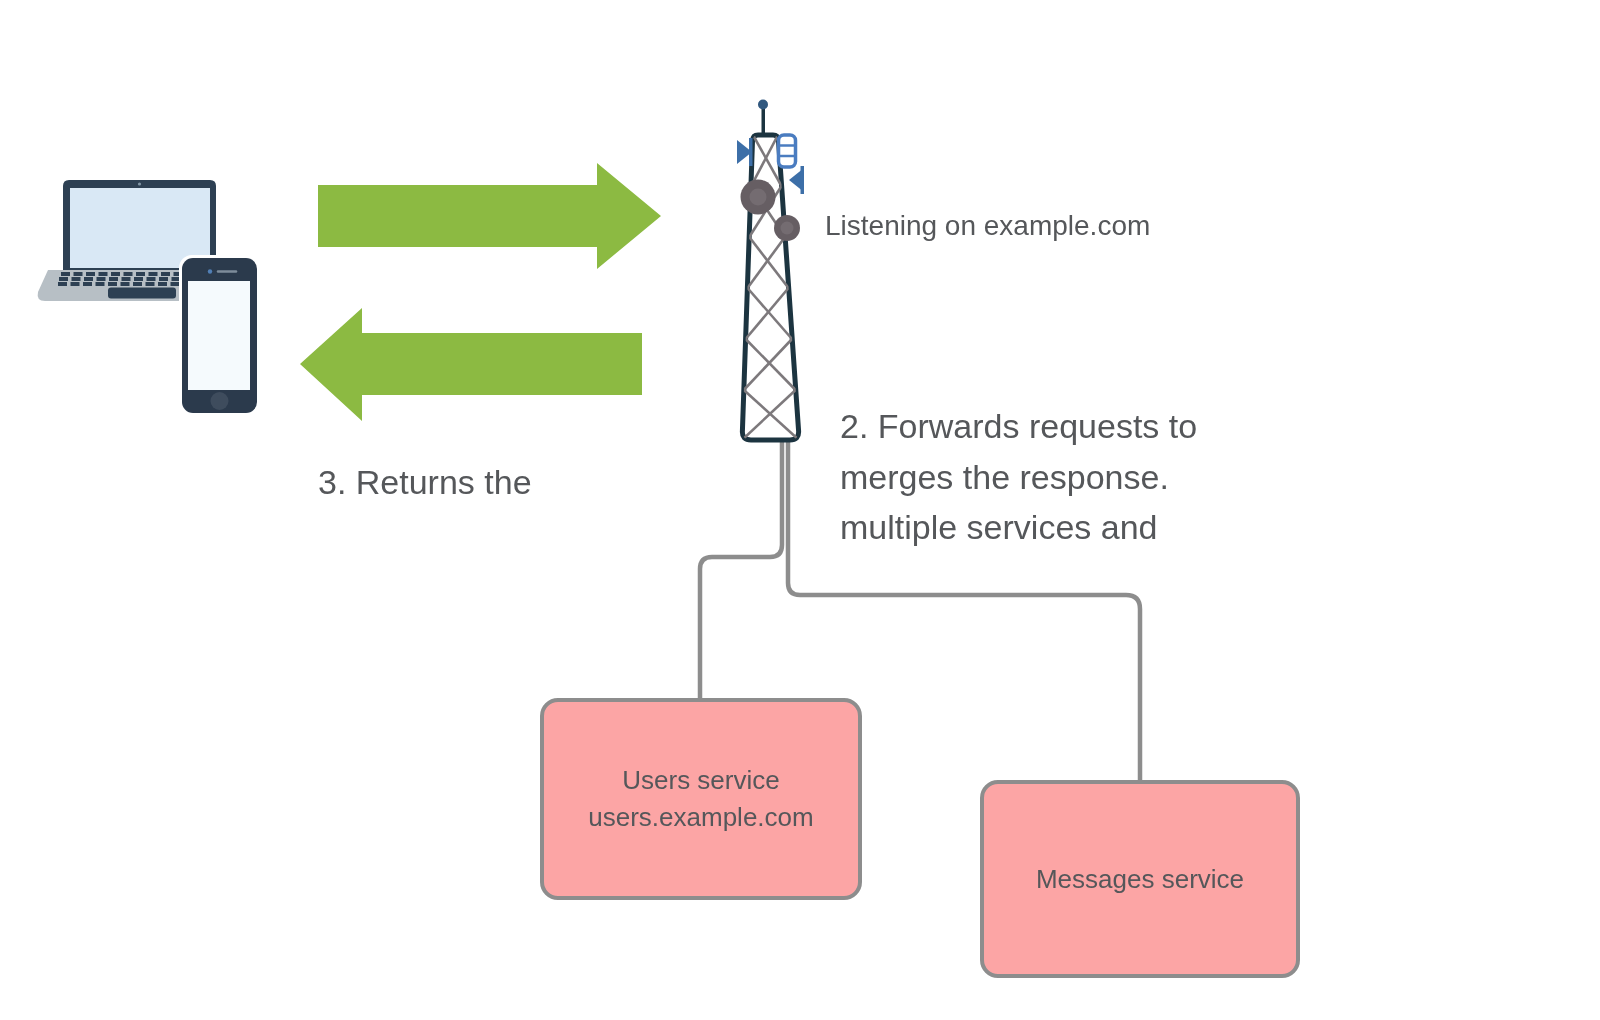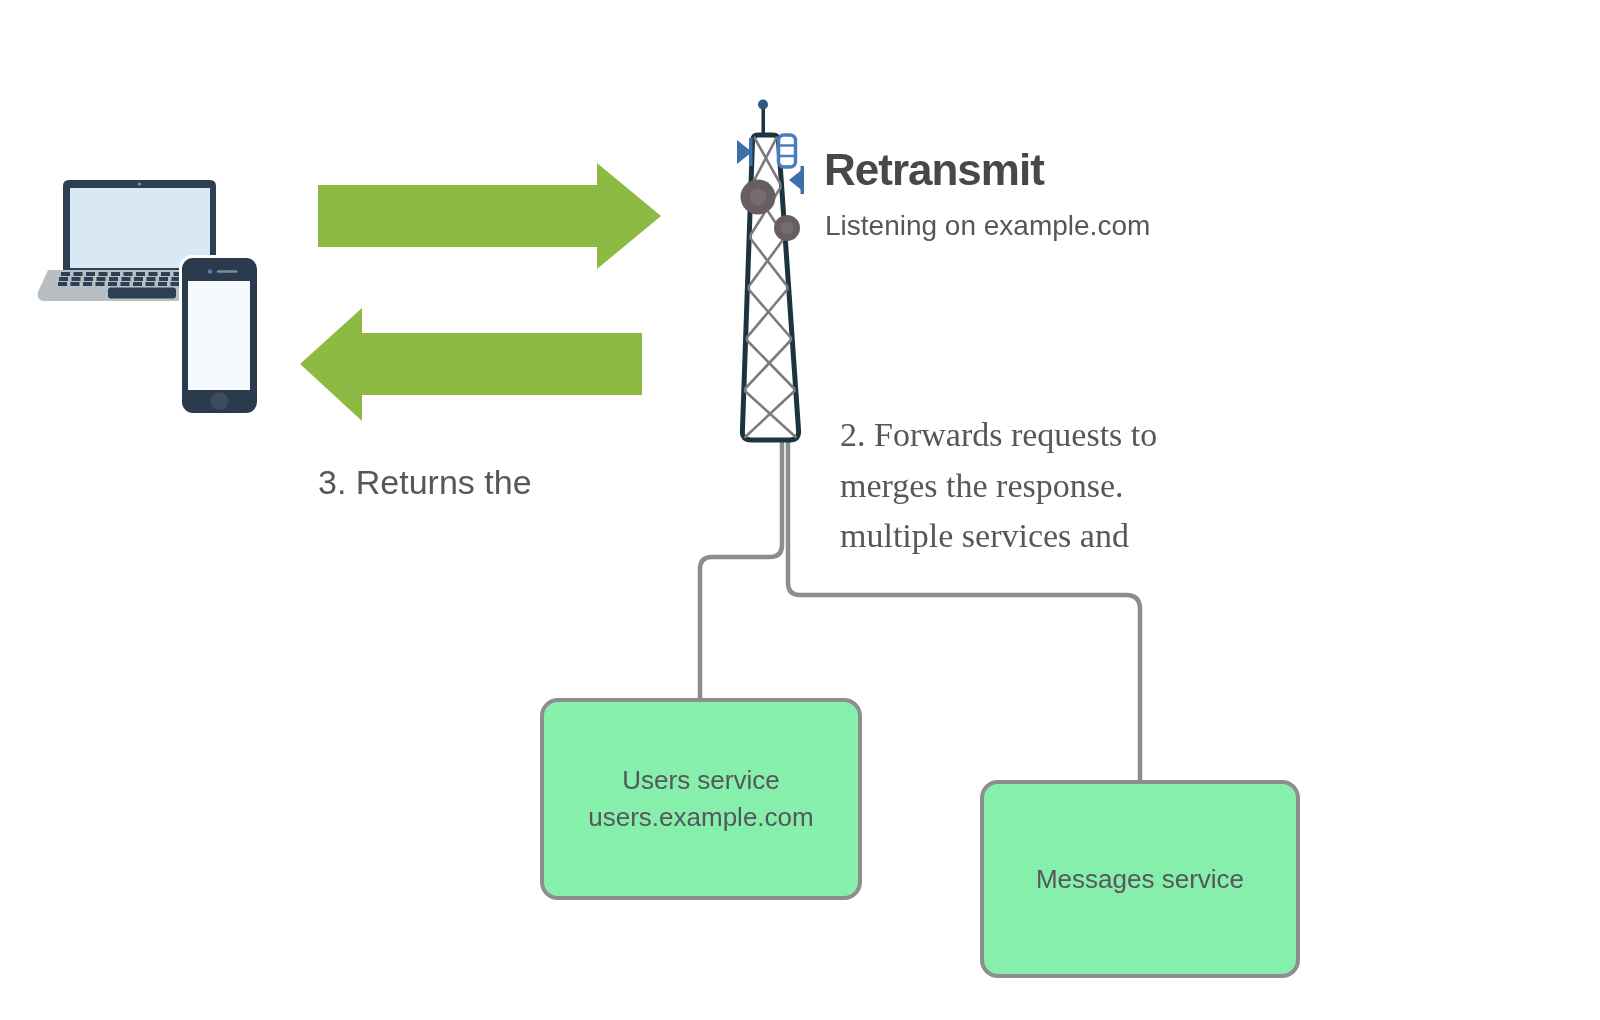--- a/index.html
+++ b/index.html
@@ -35,36 +35,36 @@
     position: absolute;
     left: 825px; top: 207px;
     color: #55575A;
     font-size: 28px;
     line-height: 38px;
     white-space: nowrap;
   }
   .service-box {
     position: absolute;
     box-sizing: border-box;
-    background: #86efac;
+    background: #fca5a5;
     border: 4px solid #8D8D8D;
     border-radius: 18px;
     display: flex;
     flex-direction: column;
     align-items: center;
     justify-content: center;
     text-align: center;
     color: #55575A;
     font-size: 26px;
     line-height: 37px;
   }
   .box-users    { left: 540px; top: 698px; width: 322px; height: 202px; }
   .box-messages { left: 980px; top: 780px; width: 320px; height: 198px; text-align: center; }
   .step1 { left: 318px; top: 57px; }
-  .step2 { left: 840px; top: 410px; font-family: Liberation Serif, serif; }
+  .step2 { left: 840px; top: 401px; }
   .step3 { left: 318px; top: 457px; }
 </style>
 </head>
 <body>
 
 <div class="canvas">
 
   <svg class="layer" width="1600" height="1020" viewBox="0 0 1600 1020">
 
     <polygon points="318,185 597,185 597,163 661,216 597,269 597,247 318,247" fill="#8CBA42"></polygon>
@@ -145,21 +145,20 @@
       <circle cx="33" cy="107" r="17.5" fill="#665E63"></circle>
       <circle cx="33" cy="107" r="8.5" fill="#746C71"></circle>
     </g>
     <g>
       <circle cx="62" cy="138" r="13" fill="#665E63"></circle>
       <circle cx="62" cy="138" r="6.5" fill="#746C71"></circle>
     </g>
   </svg>
 
 
-  <div class="gateway-title">Retransmit</div>
   <div class="gateway-subtitle">Listening on example.com</div>
 
   <div class="caption step2">
     <div>2. Forwards requests to</div>
     <div>merges the response.</div>
     <div>multiple services and</div>
   </div>
 
   <div class="caption step3">
     <div>3. Returns the</div>

